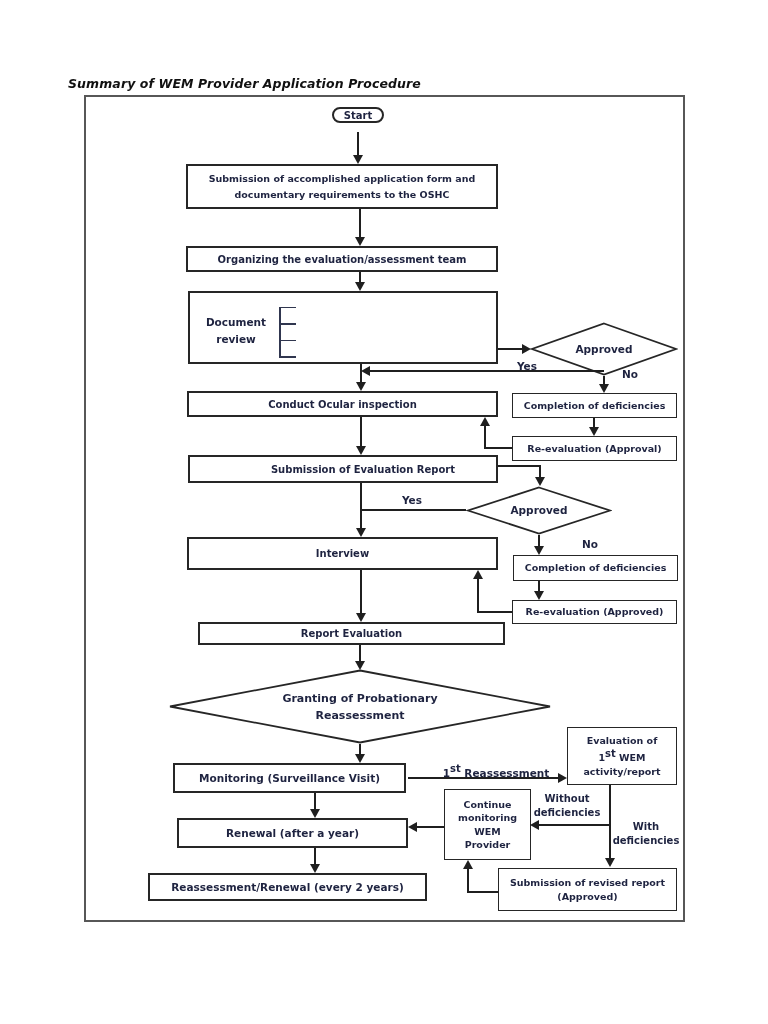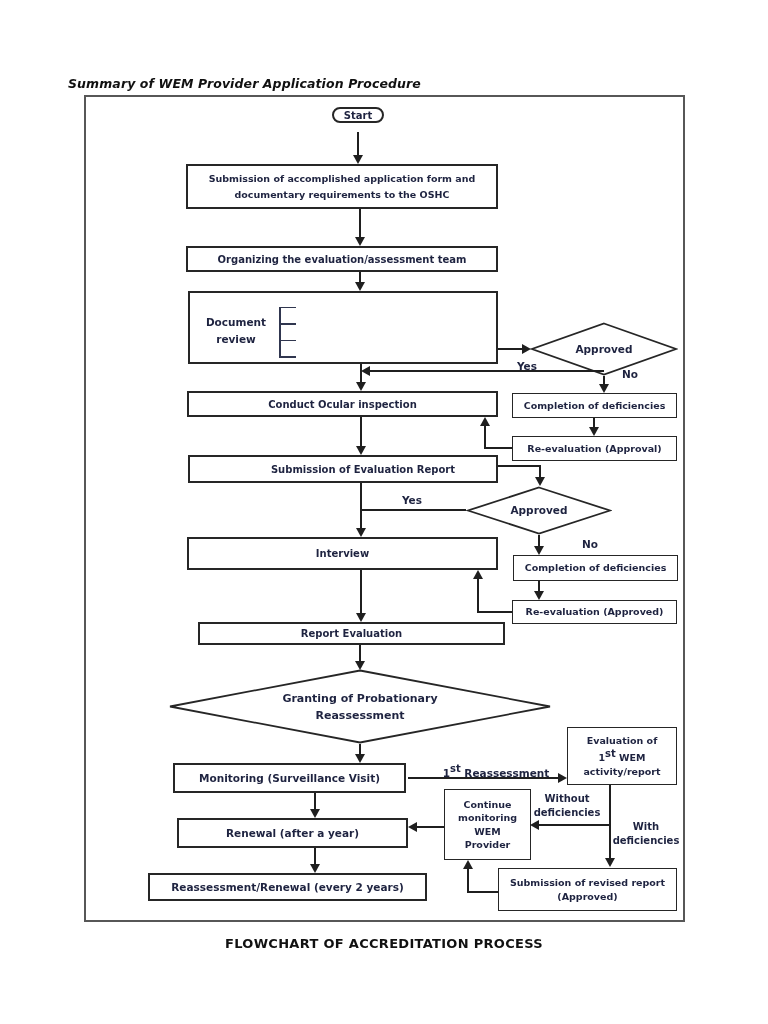--- a/index.html
+++ b/index.html
@@ -246,14 +246,13 @@
   <div class="hl" style="left:539px;top:824px;width:71px;"></div>
   <div class="arrow al" style="left:530px;top:820px;"></div>
 
   <div class="hl" style="left:417px;top:826px;width:27px;"></div>
   <div class="arrow al" style="left:408px;top:822px;"></div>
 
   <div class="hl" style="left:468px;top:891px;width:30px;"></div>
   <div class="vl" style="left:467px;top:869px;height:24px;"></div>
   <div class="arrow au" style="left:463px;top:860px;"></div>
 
-  <div class="caption">FLOWCHART OF ACCREDITATION PROCESS</div>
 </div>
 
 </body></html>

